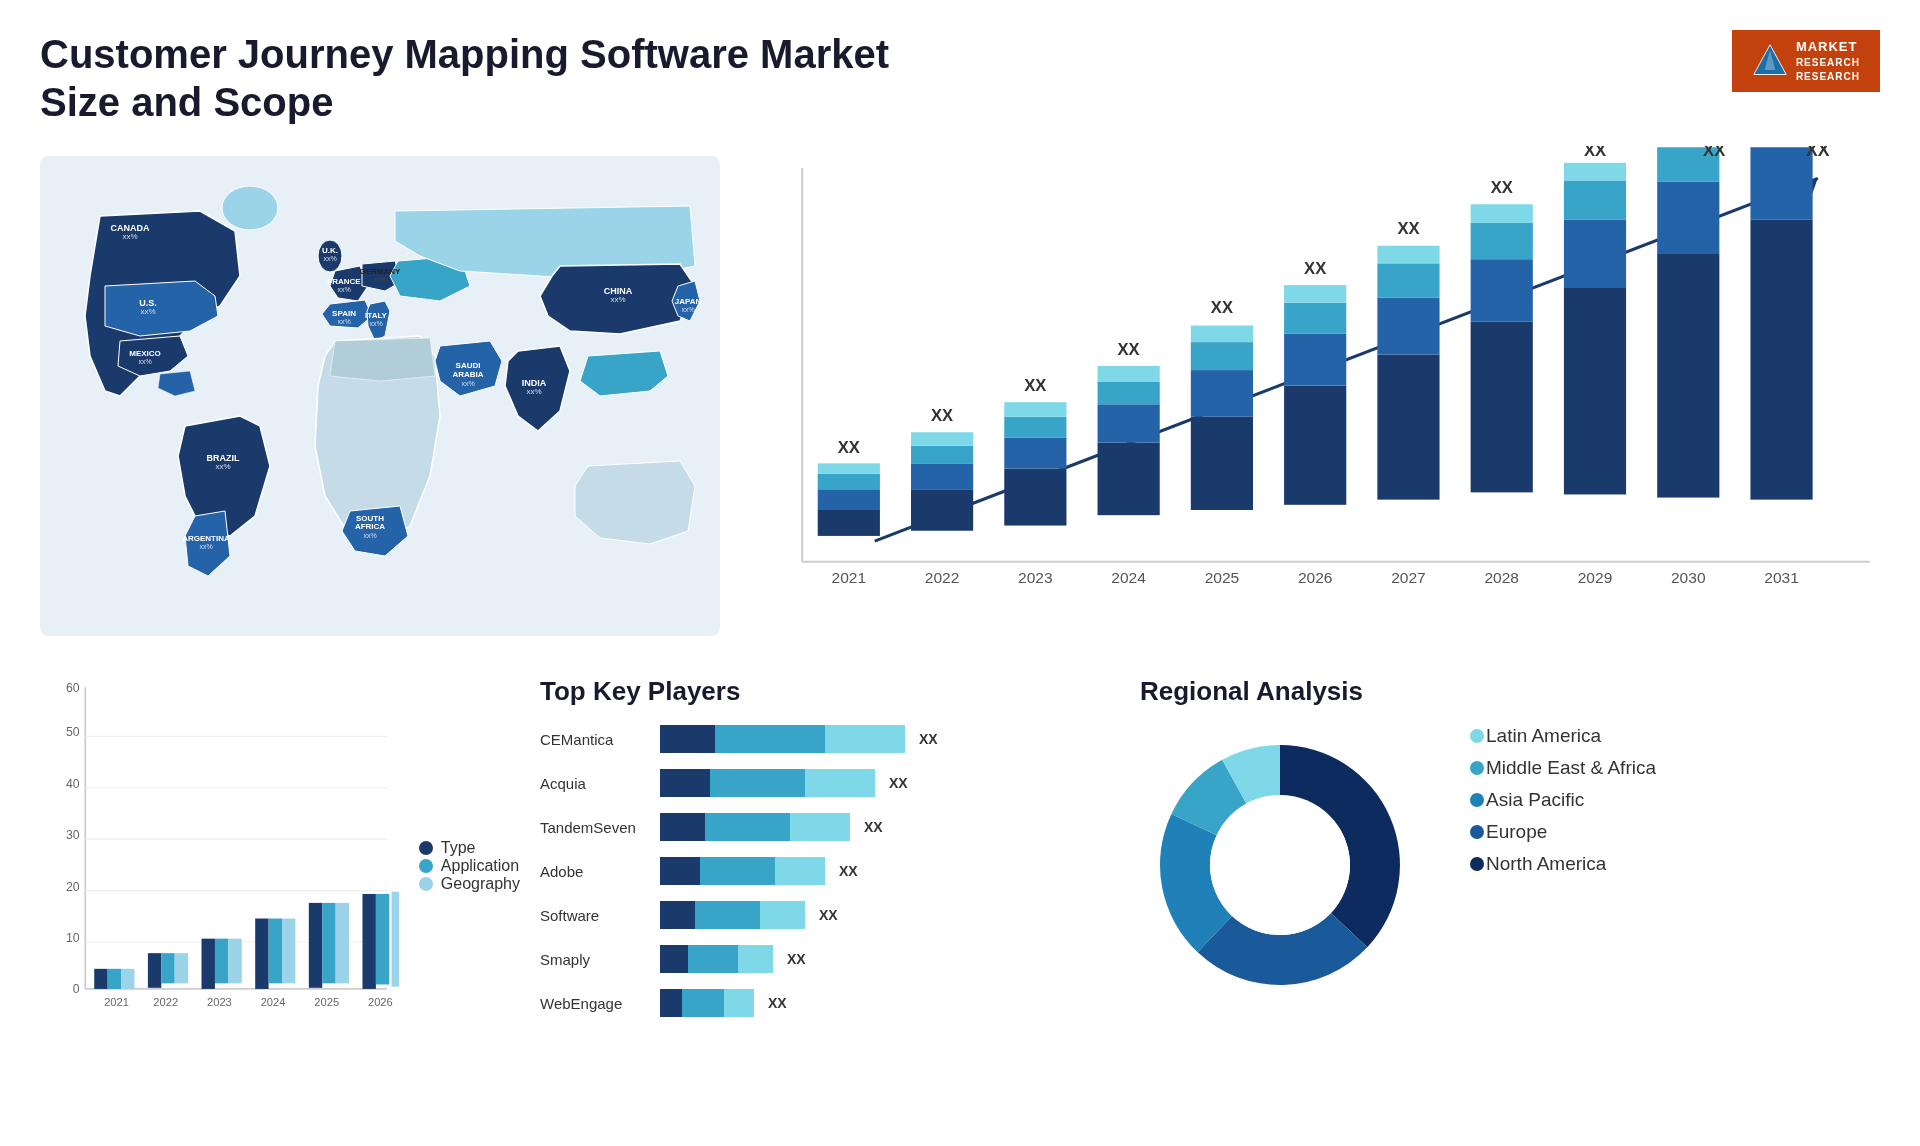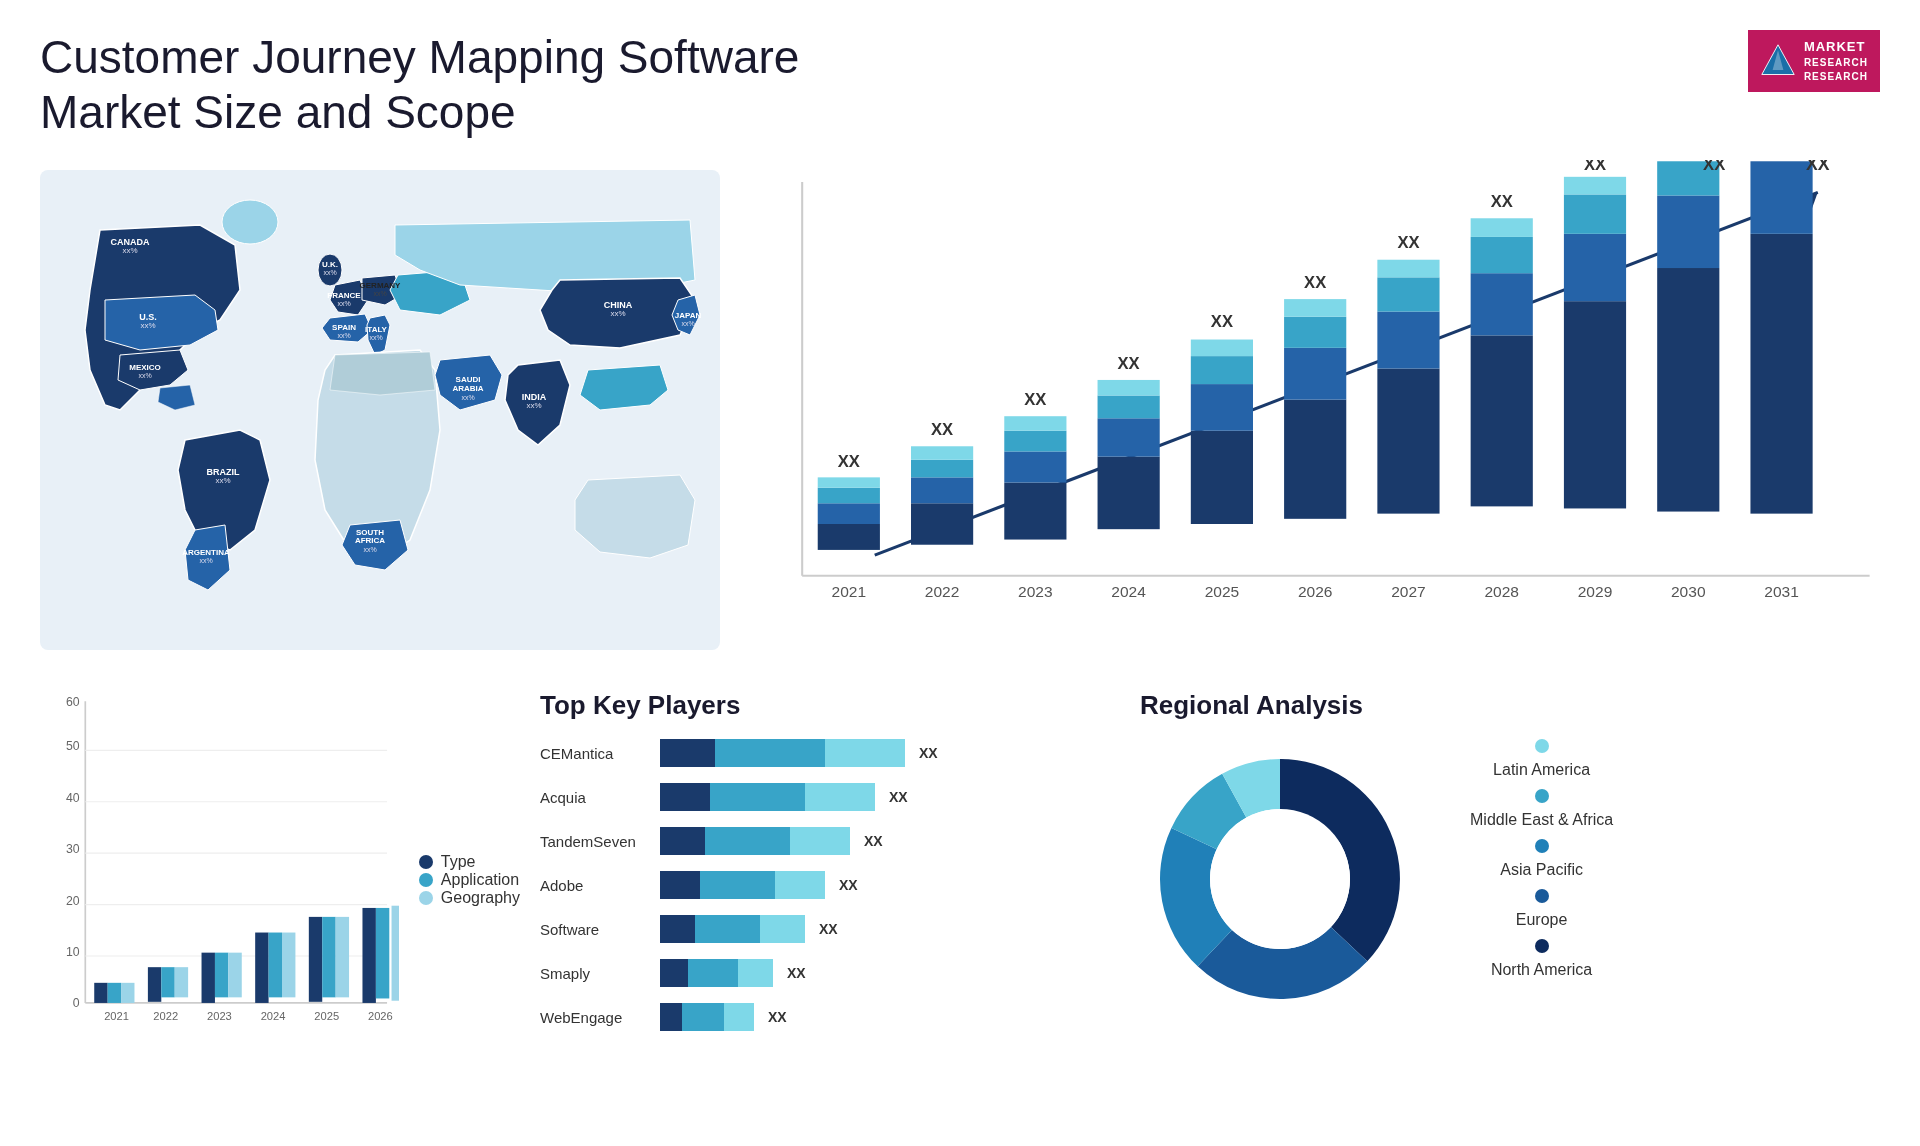--- a/index.html
+++ b/index.html
@@ -13,39 +13,39 @@
     }
 
     
     .header {
       display: flex;
       justify-content: space-between;
       align-items: flex-start;
       margin-bottom: 20px;
     }
     .main-title {
-      font-size: 46px;
-      font-weight: 400;
+      font-size: 40px;
+      font-weight: 700;
       color: #1a1a2e;
       max-width: 900px;
       line-height: 1.2;
     }
     .logo-area {
       display: flex;
       flex-direction: column;
       align-items: center;
       gap: 4px;
     }
     .logo-box {
-      background: #be185d;
+      background: #c2410c;
       color: #fff;
       font-size: 11px;
       font-weight: 700;
       letter-spacing: 1px;
-      padding: 8px 12px;
+      padding: 8px 20px;
       text-align: center;
       line-height: 1.4;
       display: flex;
       align-items: center;
       gap: 8px;
     }
     .logo-icon {
       width: 36px;
       height: 36px;
     }
@@ -170,24 +170,23 @@
     .regional-legend {
       display: flex;
       flex-direction: column;
       gap: 10px;
       align-self: flex-start;
       margin-left: 40px;
     }
     .regional-row {
       display: flex;
       align-items: center;
-      gap: 8px;
-      font-size: 16px;
+      gap: 2px;
+      font-size: 19px;
       color: #333;
-      flex-direction: column;
     }
     .regional-dot {
       width: 14px;
       height: 14px;
       border-radius: 50%;
     }
     .regional-content {
       display: flex;
       align-items: center;
       gap: 10px;

